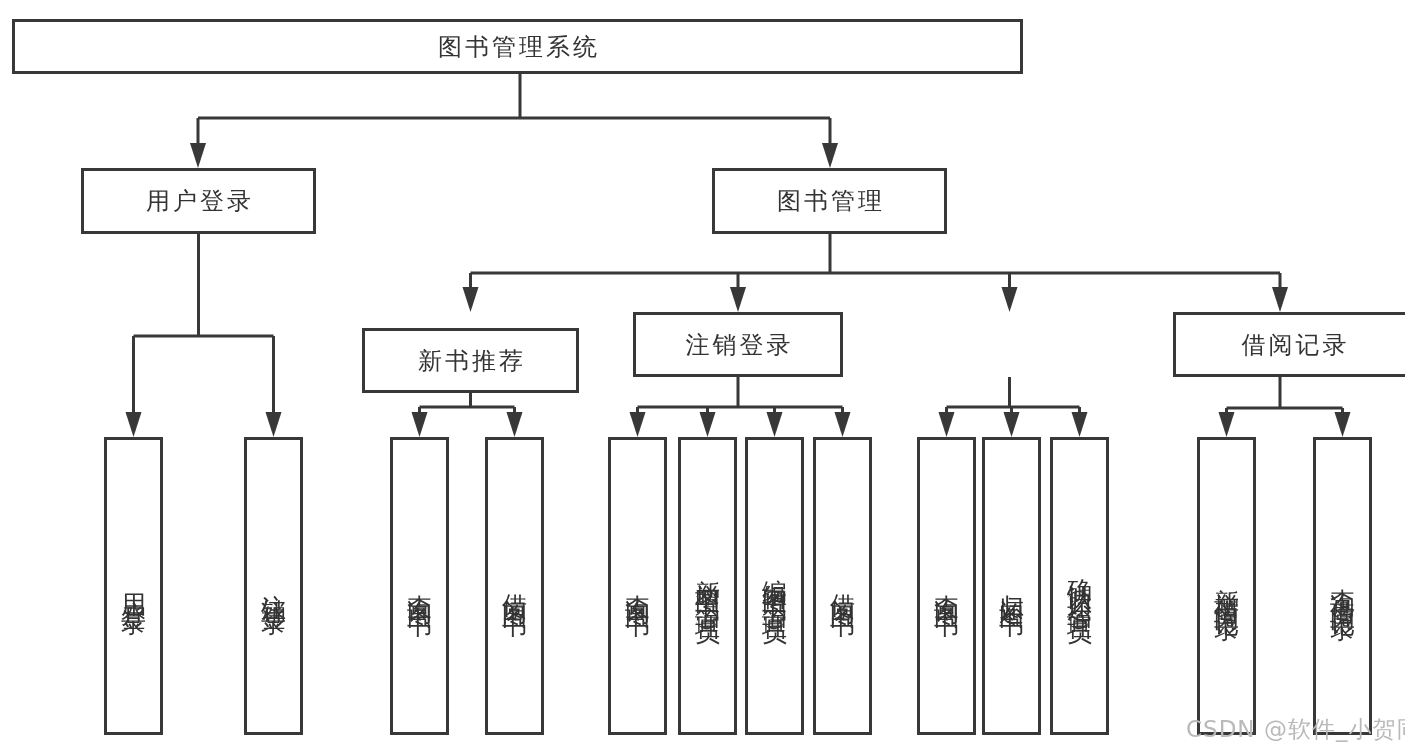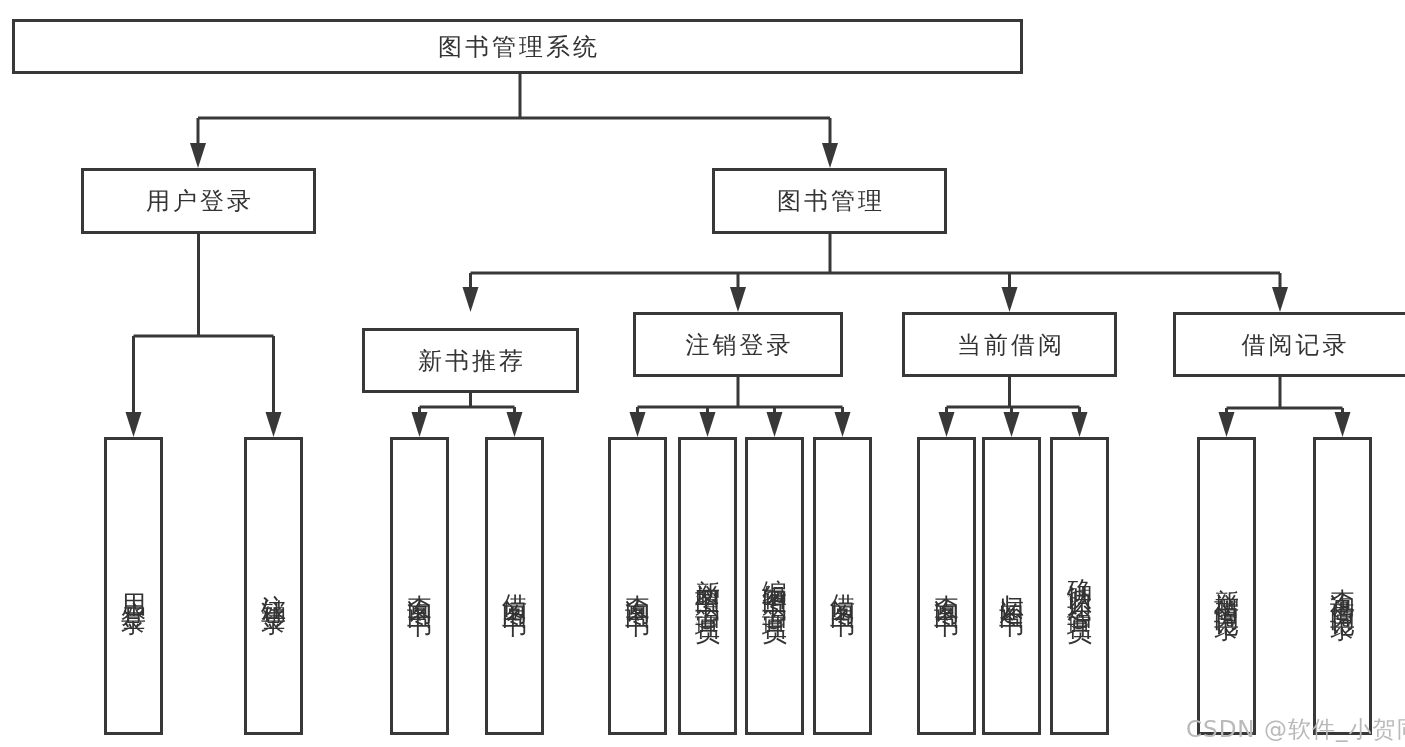--- a/index.html
+++ b/index.html
@@ -65,21 +65,20 @@
     </g>
   </svg>
 
   <div class="hbox" style="left:12px; top:19px; width:1011px; height:55px;text-align:center;">图书管理系统</div>
 
   <div class="hbox" style="left:81px; top:168px; width:235px; height:66px;">用户登录</div>
   <div class="hbox" style="left:712px; top:168px; width:235px; height:66px;">图书管理</div>
 
   <div class="hbox" style="left:362px; top:312px; width:217px; height:65px;margin-top:16px;">新书推荐</div>
   <div class="hbox" style="left:633px; top:312px; width:210px; height:65px;">注销登录</div>
-  <div class="hbox" style="left:902px; top:312px; width:215px; height:65px;">当前借阅</div>
   <div class="hbox" style="left:1173px; top:312px; width:242px; height:65px;">借阅记录</div>
 
   <div class="vbox" style="left:104px; top:437px; width:59px; height:298px;">用户登录</div>
   <div class="vbox" style="left:244px; top:437px; width:59px; height:298px;">注销登录</div>
 
   <div class="vbox" style="left:390px; top:437px; width:59px; height:298px;">查询图书</div>
   <div class="vbox" style="left:485px; top:437px; width:59px; height:298px;">借阅图书</div>
 
   <div class="vbox" style="left:608px; top:437px; width:59px; height:298px;">查询图书</div>
   <div class="vbox" style="left:678px; top:437px; width:59px; height:298px;">新增图书（管理员）</div>

